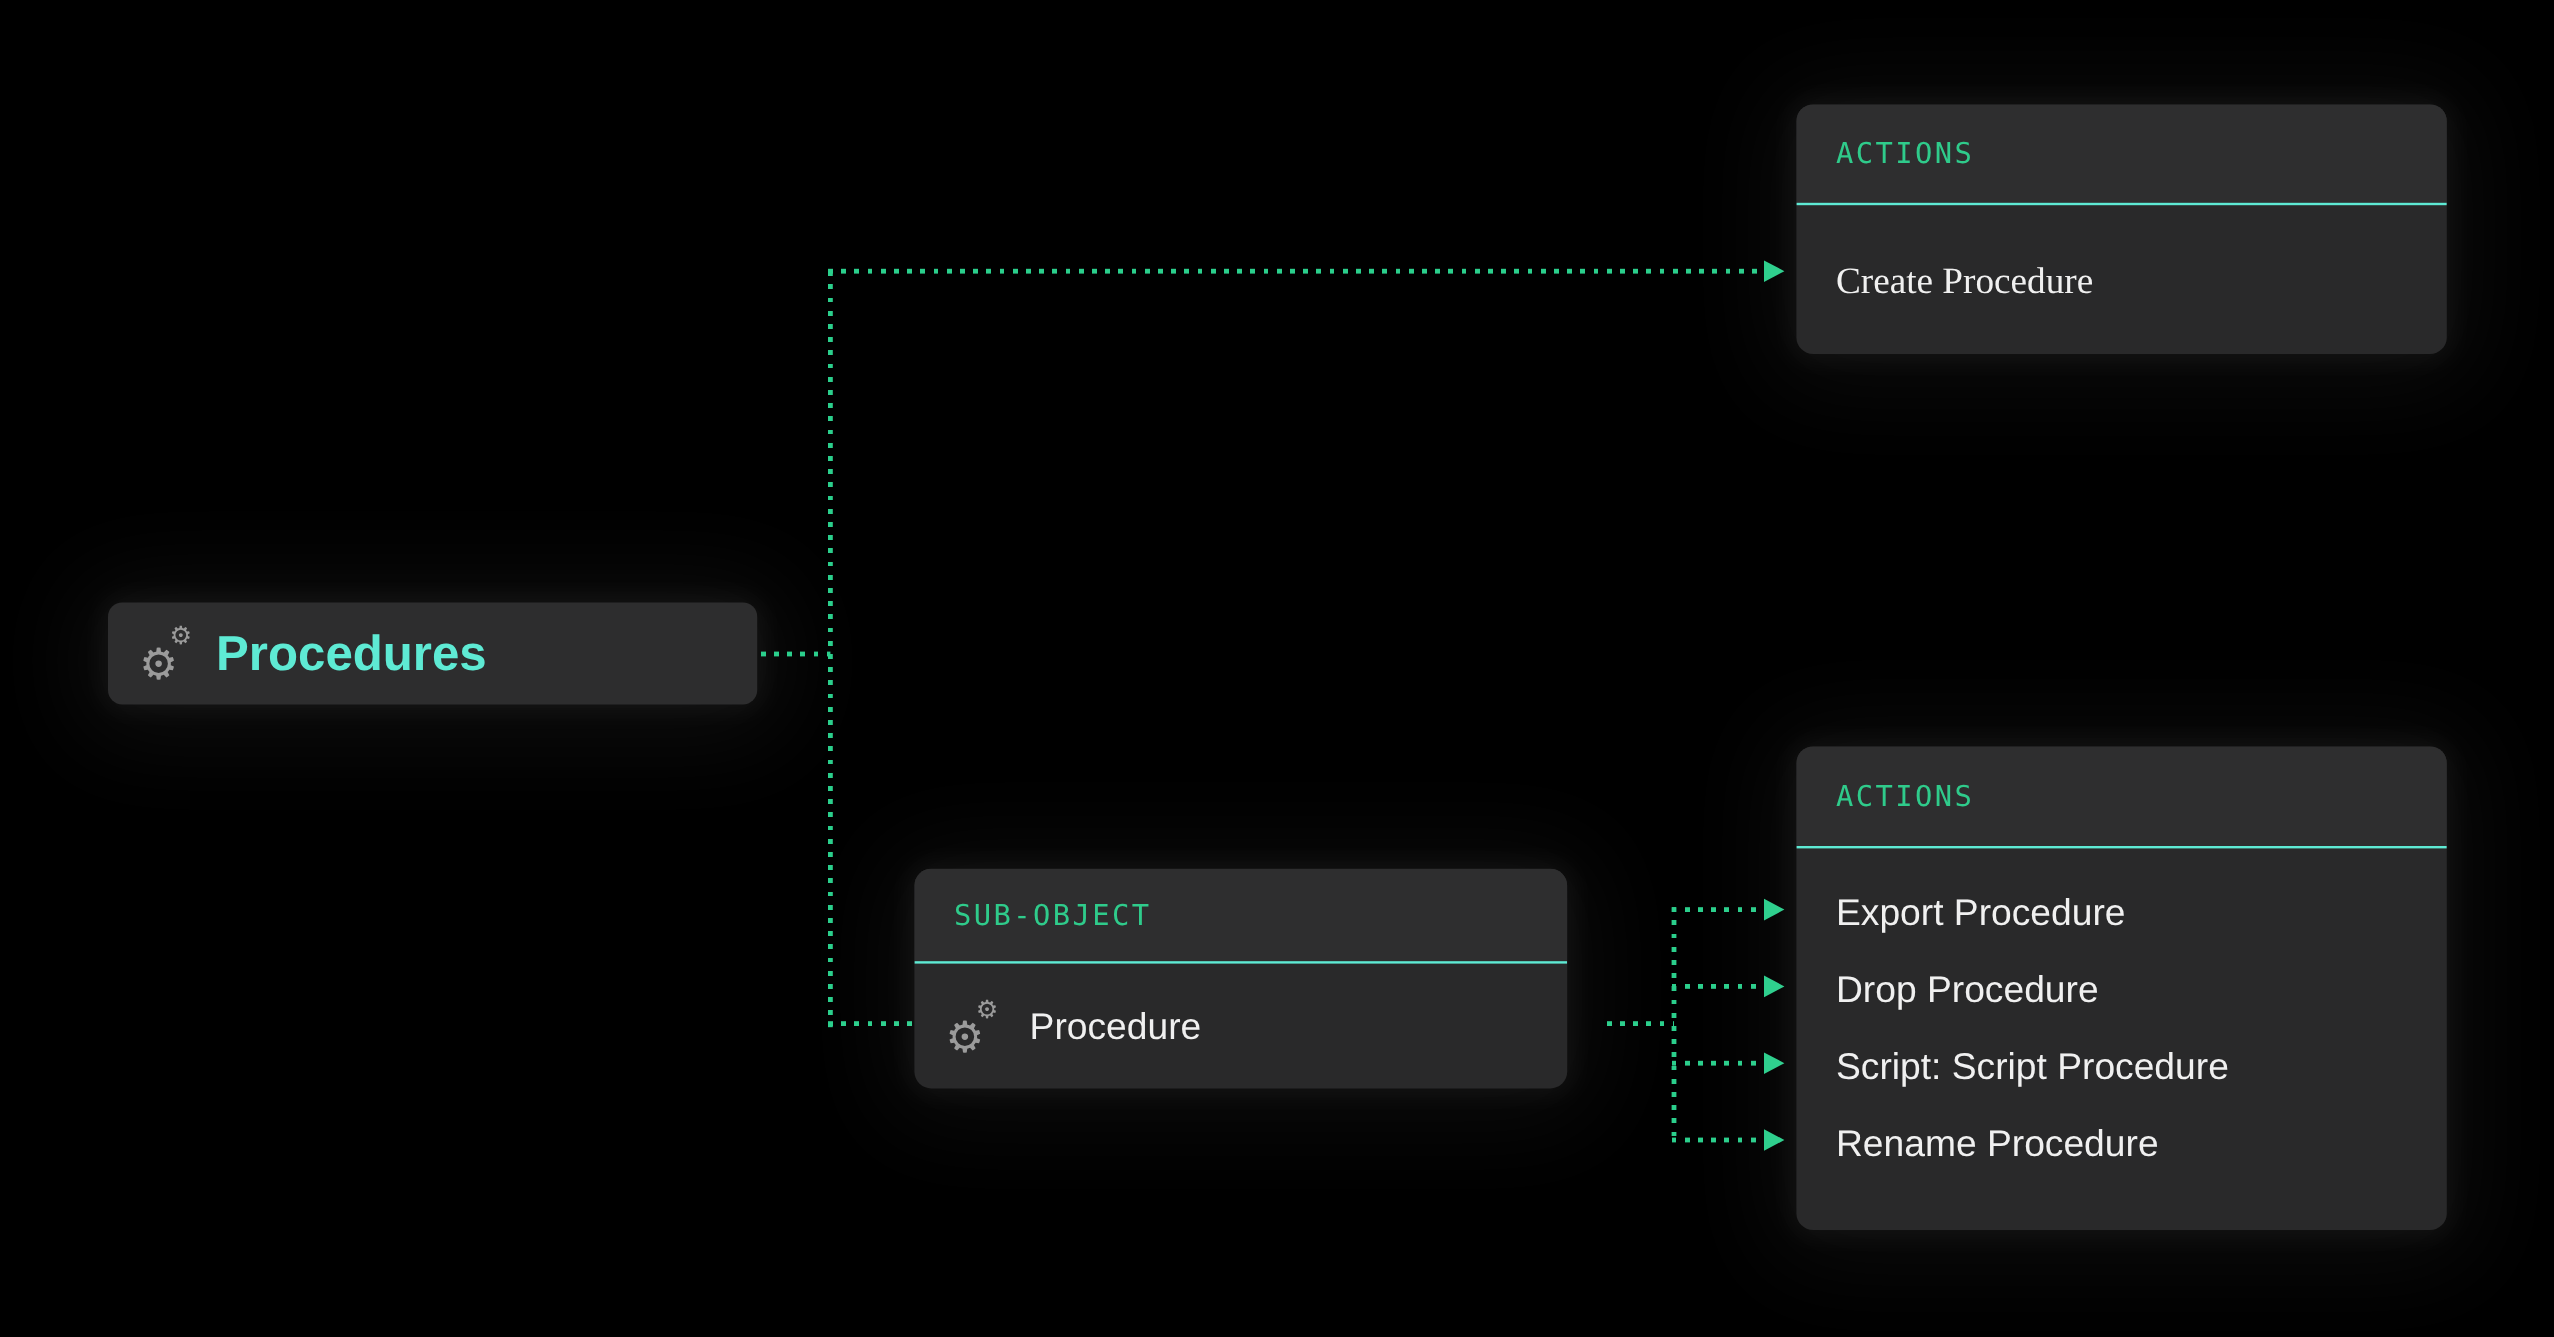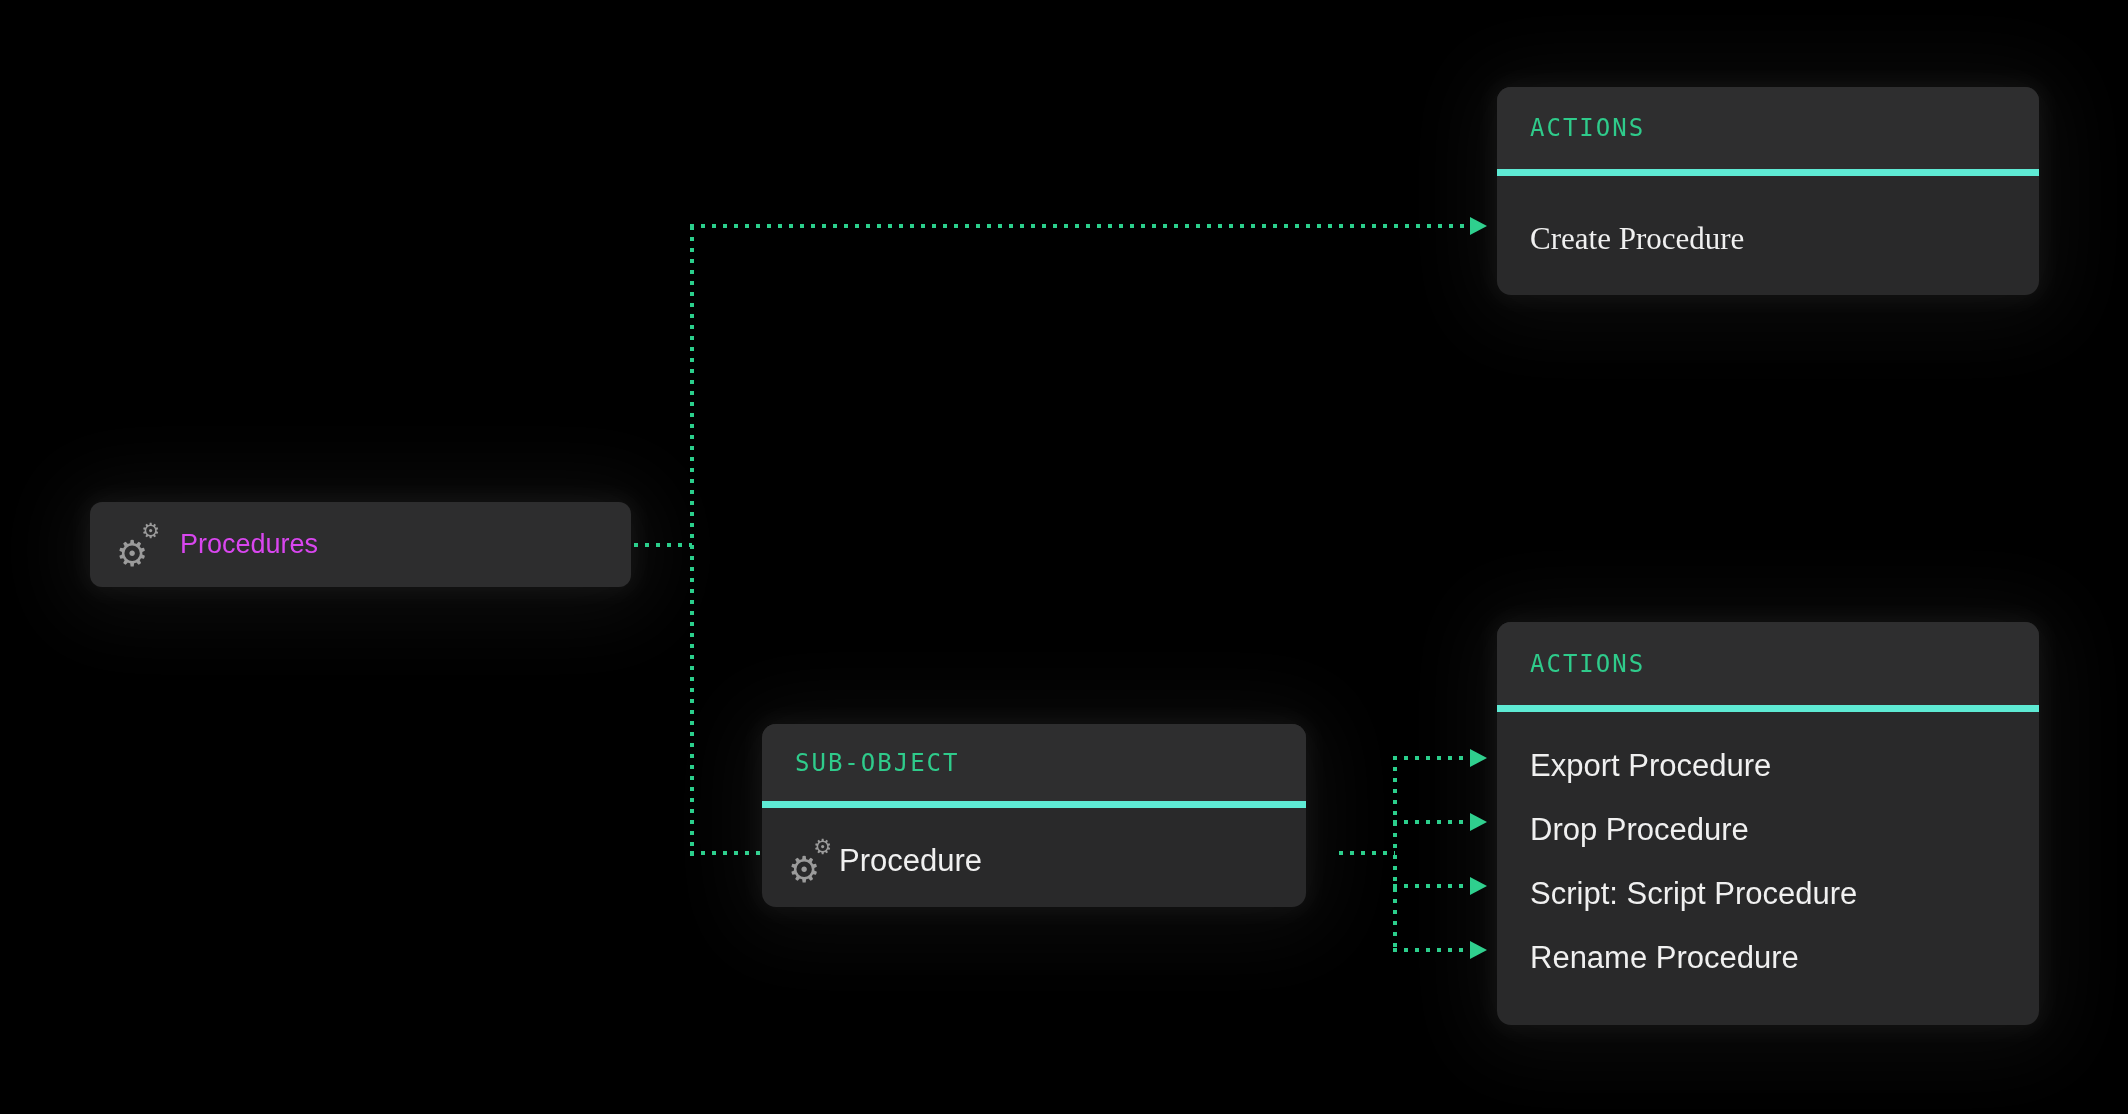--- a/index.html
+++ b/index.html
@@ -22,21 +22,21 @@
   .card {
     position: absolute;
     background: #29292a;
     border-radius: 14px;
     box-shadow: 0 0 22px 6px rgba(255,255,255,0.05),
                 0 6px 80px 26px rgba(255,255,255,0.045);
     overflow: hidden;
   }
   .card-header {
     background: #2e2e2f;
-    border-bottom: 7px solid #5eead4;
+    border-bottom: 2px solid #5eead4;
     display: flex;
     align-items: center;
     padding-left: 33px;
   }
   .card-header .hdr-label {
     font-family: "DejaVu Sans Mono", monospace;
     font-size: 24px;
     letter-spacing: 2px;
     color: #2fcb8b;
   }
@@ -59,23 +59,23 @@
     height: 85px;
     background: #2d2d2e;
     border-radius: 12px;
     display: flex;
     align-items: center;
     box-shadow: 0 0 22px 6px rgba(255,255,255,0.05),
                 0 6px 80px 26px rgba(255,255,255,0.05);
     cursor: pointer;
   }
   .root-node .node-label {
-    color: #d946ef;
-    font-size: 27px;
-    font-weight: normal;
+    color: #5eead4;
+    font-size: 41px;
+    font-weight: bold;
     margin-left: 18px;
   }
 
   
   .gears {
     position: relative;
     width: 46px;
     height: 46px;
     flex: 0 0 46px;
     margin-left: 26px;
@@ -105,21 +105,21 @@
   
   #card-subobject { left: 762px; top: 724px; width: 544px; height: 183px; }
   #card-subobject .card-header { height: 77px; }
   #card-subobject .sub-row {
     display: flex;
     align-items: center;
     height: 105px;
     color: #f0f0f0;
     font-size: 31px;
   }
-  #card-subobject .sub-row .sub-label { margin-left: 5px; }
+  #card-subobject .sub-row .sub-label { margin-left: 24px; }
 
   
   #card-actions { left: 1497px; top: 622px; width: 542px; height: 403px; }
   #card-actions .card-header { height: 83px; }
   #card-actions .card-body { padding-top: 22px; }
   #card-actions .action-row { height: 64px; }
 
   
   .dots-h {
     position: absolute;

